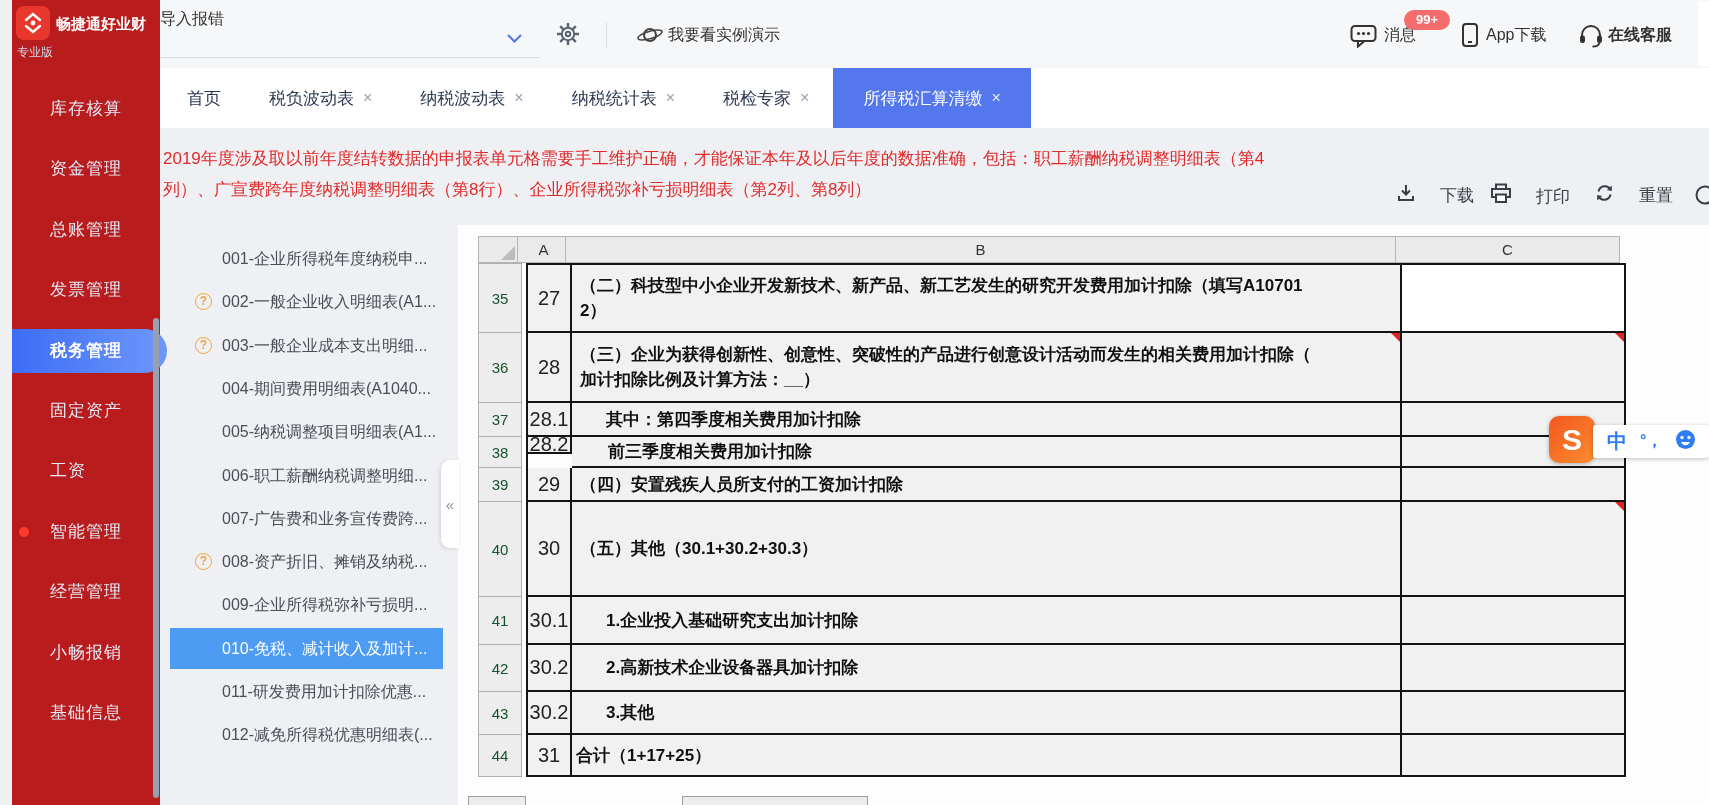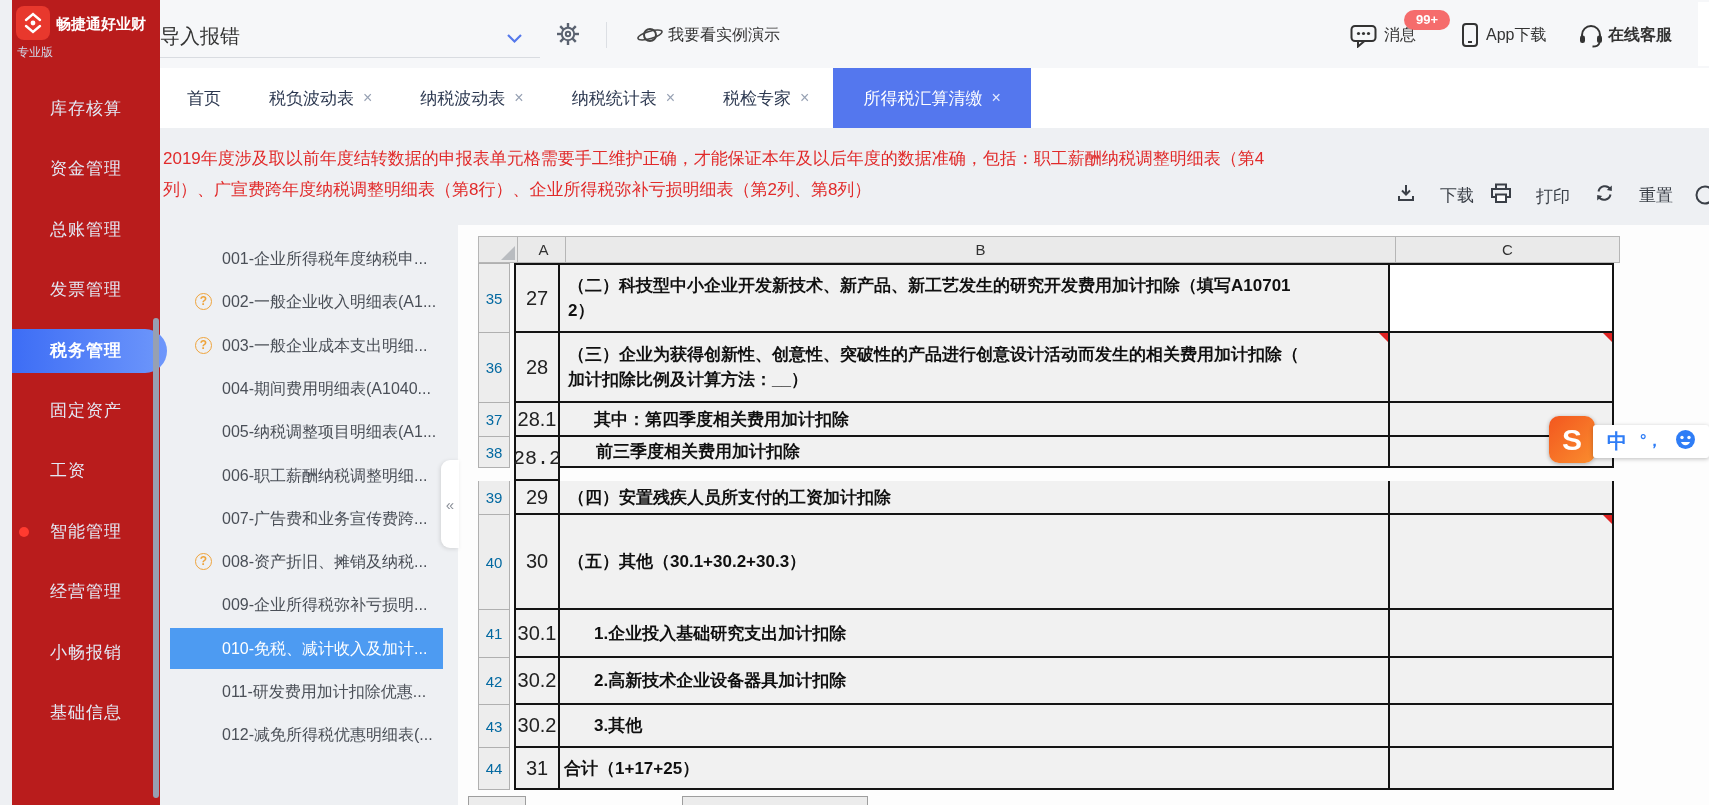--- a/index.html
+++ b/index.html
@@ -13,21 +13,21 @@
   #brand{position:absolute;left:44px;top:15px;color:#fff;font-size:15px;font-weight:bold;white-space:nowrap;}
   #edition{position:absolute;left:5px;top:44px;color:#cfd8ea;font-size:12px;}
   .nav-item{position:absolute;left:0;width:148px;height:44px;line-height:44px;padding-left:38px;font-size:17px;color:#e3e9f5;letter-spacing:1px;cursor:pointer;white-space:nowrap;}
   .nav-item.active{width:155px;background:linear-gradient(90deg,#3d6df5,#6e97fb);border-radius:0 23px 23px 0;color:#fff;font-weight:bold;}
   .nav-dot{position:absolute;left:7px;top:17px;width:10px;height:10px;border-radius:50%;background:#ff3b30;}
   #side-scroll-thumb{position:absolute;left:141px;top:318px;width:6px;height:480px;border-radius:3px;background:#97a0b2;z-index:6;}
 
   
   #topbar{position:absolute;left:148px;top:0;width:1561px;height:68px;background:#f6f7f9;}
   .abs{position:absolute;}
-  #import-error{left:160px;top:23px;font-size:20px;color:#333;cursor:pointer;}
+  #import-error{left:160px;top:9px;font-size:16px;color:#333;cursor:pointer;}
   #import-underline{left:160px;top:57px;width:380px;height:1px;background:#d9dce1;}
   #chevron{left:506px;top:30px;cursor:pointer;}
   #gear{left:556px;top:22px;cursor:pointer;}
   #tb-div1{left:606px;top:22px;width:1px;height:26px;background:#dcdfe4;}
   #planet{left:636px;top:24px;}
   #demo-label{left:668px;top:25px;font-size:16px;color:#333;cursor:pointer;}
   #msg-icon{left:1350px;top:24px;}
   #msg-label{left:1384px;top:25px;font-size:16px;color:#333;cursor:pointer;}
   #msg-badge{left:1404px;top:10px;min-width:46px;height:20px;border-radius:10px;background:#f56c6c;color:#fff;font-size:13px;font-weight:bold;text-align:center;line-height:20px;padding:0 6px;}
   #phone-icon{left:1459px;top:22px;}
@@ -59,21 +59,21 @@
   
   #sheet-panel{position:absolute;left:458px;top:225px;width:1251px;height:580px;background:#fdfdfd;}
   #collapse-handle{position:absolute;left:441px;top:460px;width:18px;height:88px;background:#fff;border-radius:9px 0 0 9px;box-shadow:-1px 1px 4px rgba(0,0,0,.12);color:#8a8f98;font-size:15px;display:flex;align-items:center;justify-content:center;cursor:pointer;z-index:4;}
   #sheet-header{position:absolute;left:478px;top:236px;display:flex;z-index:2;}
   .hcell{height:27px;background:#eaeaea;border:1px solid #b6b6b6;border-left:none;font-size:15px;color:#333;text-align:center;line-height:25px;position:relative;}
   .hcell.first{border-left:1px solid #b6b6b6;}
   .hspacer{width:4px;height:27px;background:#eaeaea;border-top:1px solid #b6b6b6;border-bottom:1px solid #b6b6b6;}
   #corner-tri{position:absolute;right:2px;bottom:2px;width:0;height:0;border-left:14px solid transparent;border-bottom:14px solid #b9bcc0;}
   #sheet-body{position:absolute;left:478px;top:263px;z-index:1;}
   .srow{display:flex;}
-  .numcell{width:32px;background:#ededed;border:1px solid #b0b0b0;border-top:none;font-size:15px;color:#0369a1;display:flex;align-items:center;justify-content:center;}
+  .numcell{width:44px;background:#ededed;border:1px solid #b0b0b0;border-top:none;font-size:15px;color:#14532d;display:flex;align-items:center;justify-content:center;}
   .rowspacer{width:4px;}
   .cellgroup{display:flex;border-left:2px solid #141414;}
   .cell{border-right:2px solid #141414;border-bottom:2px solid #141414;background:#f1f1f1;position:relative;}
   .srow.first .cell{border-top:2px solid #141414;}
   .srow.first .numcell{border-top:1px solid #b0b0b0;}
   .acell{width:44px;font-size:20px;color:#222;display:flex;align-items:center;justify-content:center;}
   .bcell{width:830px;font-size:17px;font-weight:bold;color:#101010;display:flex;align-items:center;line-height:25px;white-space:pre-wrap;}
   .ccell{width:224px;}
   .redmark{position:absolute;top:0;right:0;width:0;height:0;border-top:9px solid #e02323;border-left:9px solid transparent;}
   .part-cell{position:absolute;height:9px;background:#ececec;border:1px solid #9e9e9e;border-bottom:none;}
@@ -297,21 +297,21 @@
         <div class="cellgroup">
           <div class="cell acell" style="height: 34px;">28.1</div>
           <div class="cell bcell" style="height: 34px; padding-left: 34px;">其中：第四季度相关费用加计扣除</div>
           <div class="cell ccell" style="height: 34px;"></div>
         </div>
       </div>
       <div class="srow">
         <div class="numcell" style="height: 31px;">38</div>
         <div class="rowspacer"></div>
         <div class="cellgroup">
-          <div class="cell acell" style="height: 44px; font-family: Liberation Mono, monospace;">28.2</div>
+          <div class="cell acell" style="height: 17px;">28.2</div>
           <div class="cell bcell" style="height: 31px; padding-left: 36px;">前三季度相关费用加计扣除</div>
           <div class="cell ccell" style="height: 31px;">
             <div class="redmark"></div>
           </div>
         </div>
       </div>
       <div class="srow">
         <div class="numcell" style="height: 34px;">39</div>
         <div class="rowspacer"></div>
         <div class="cellgroup">

